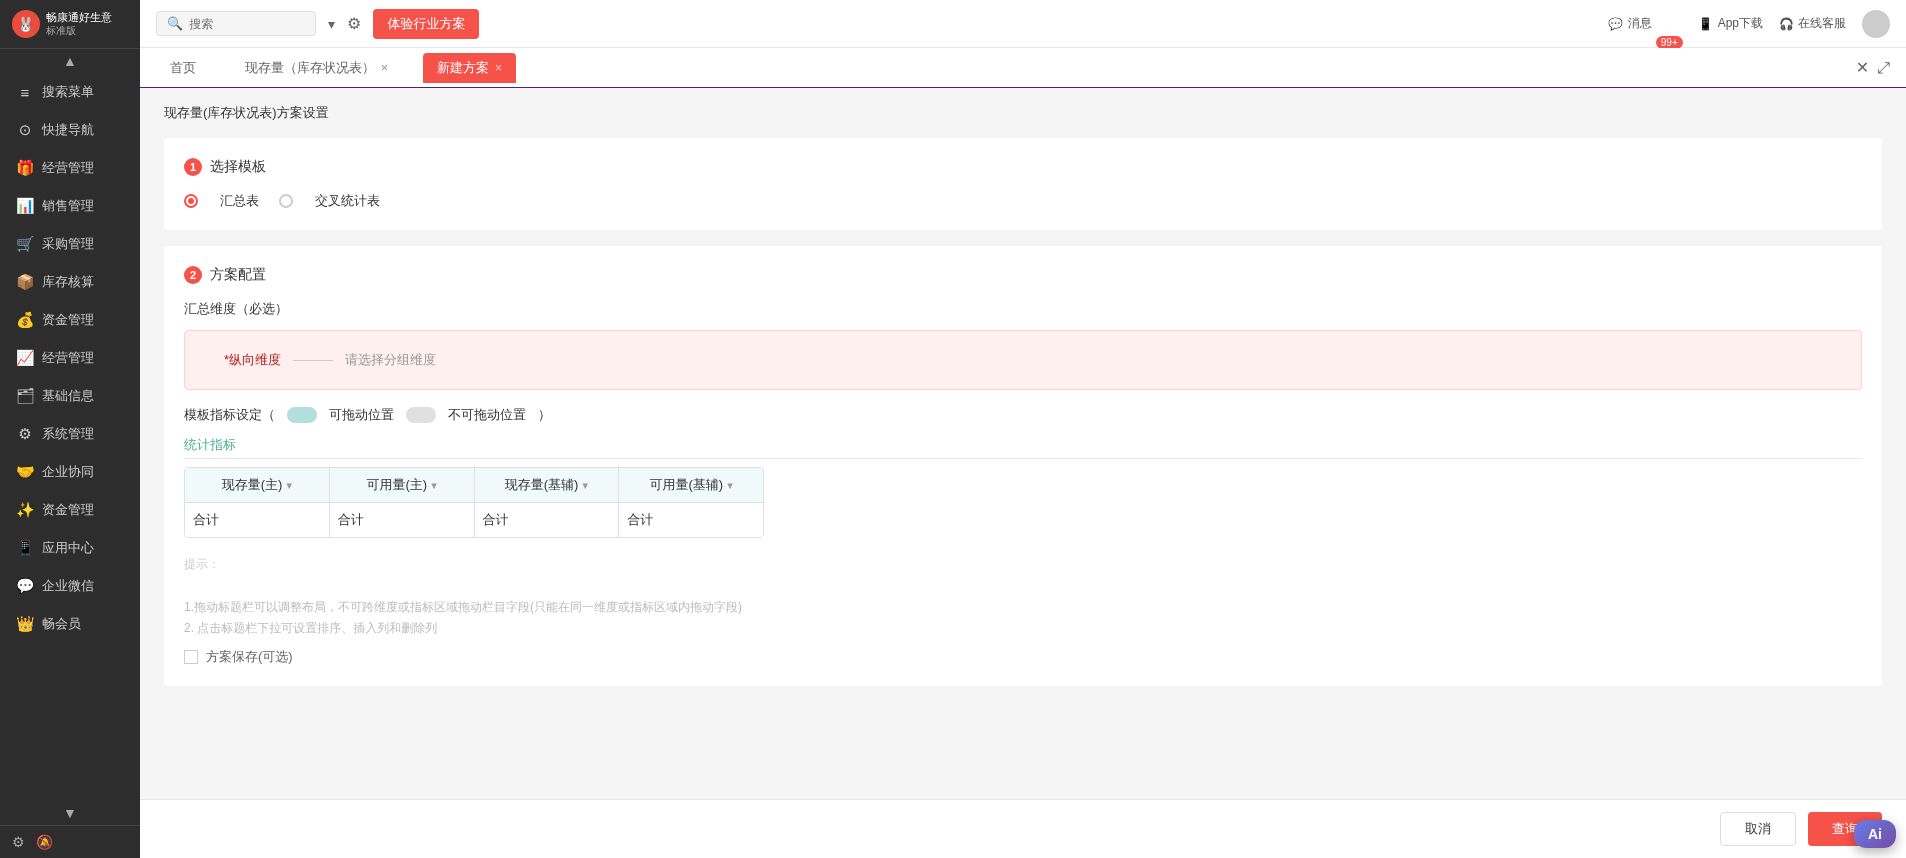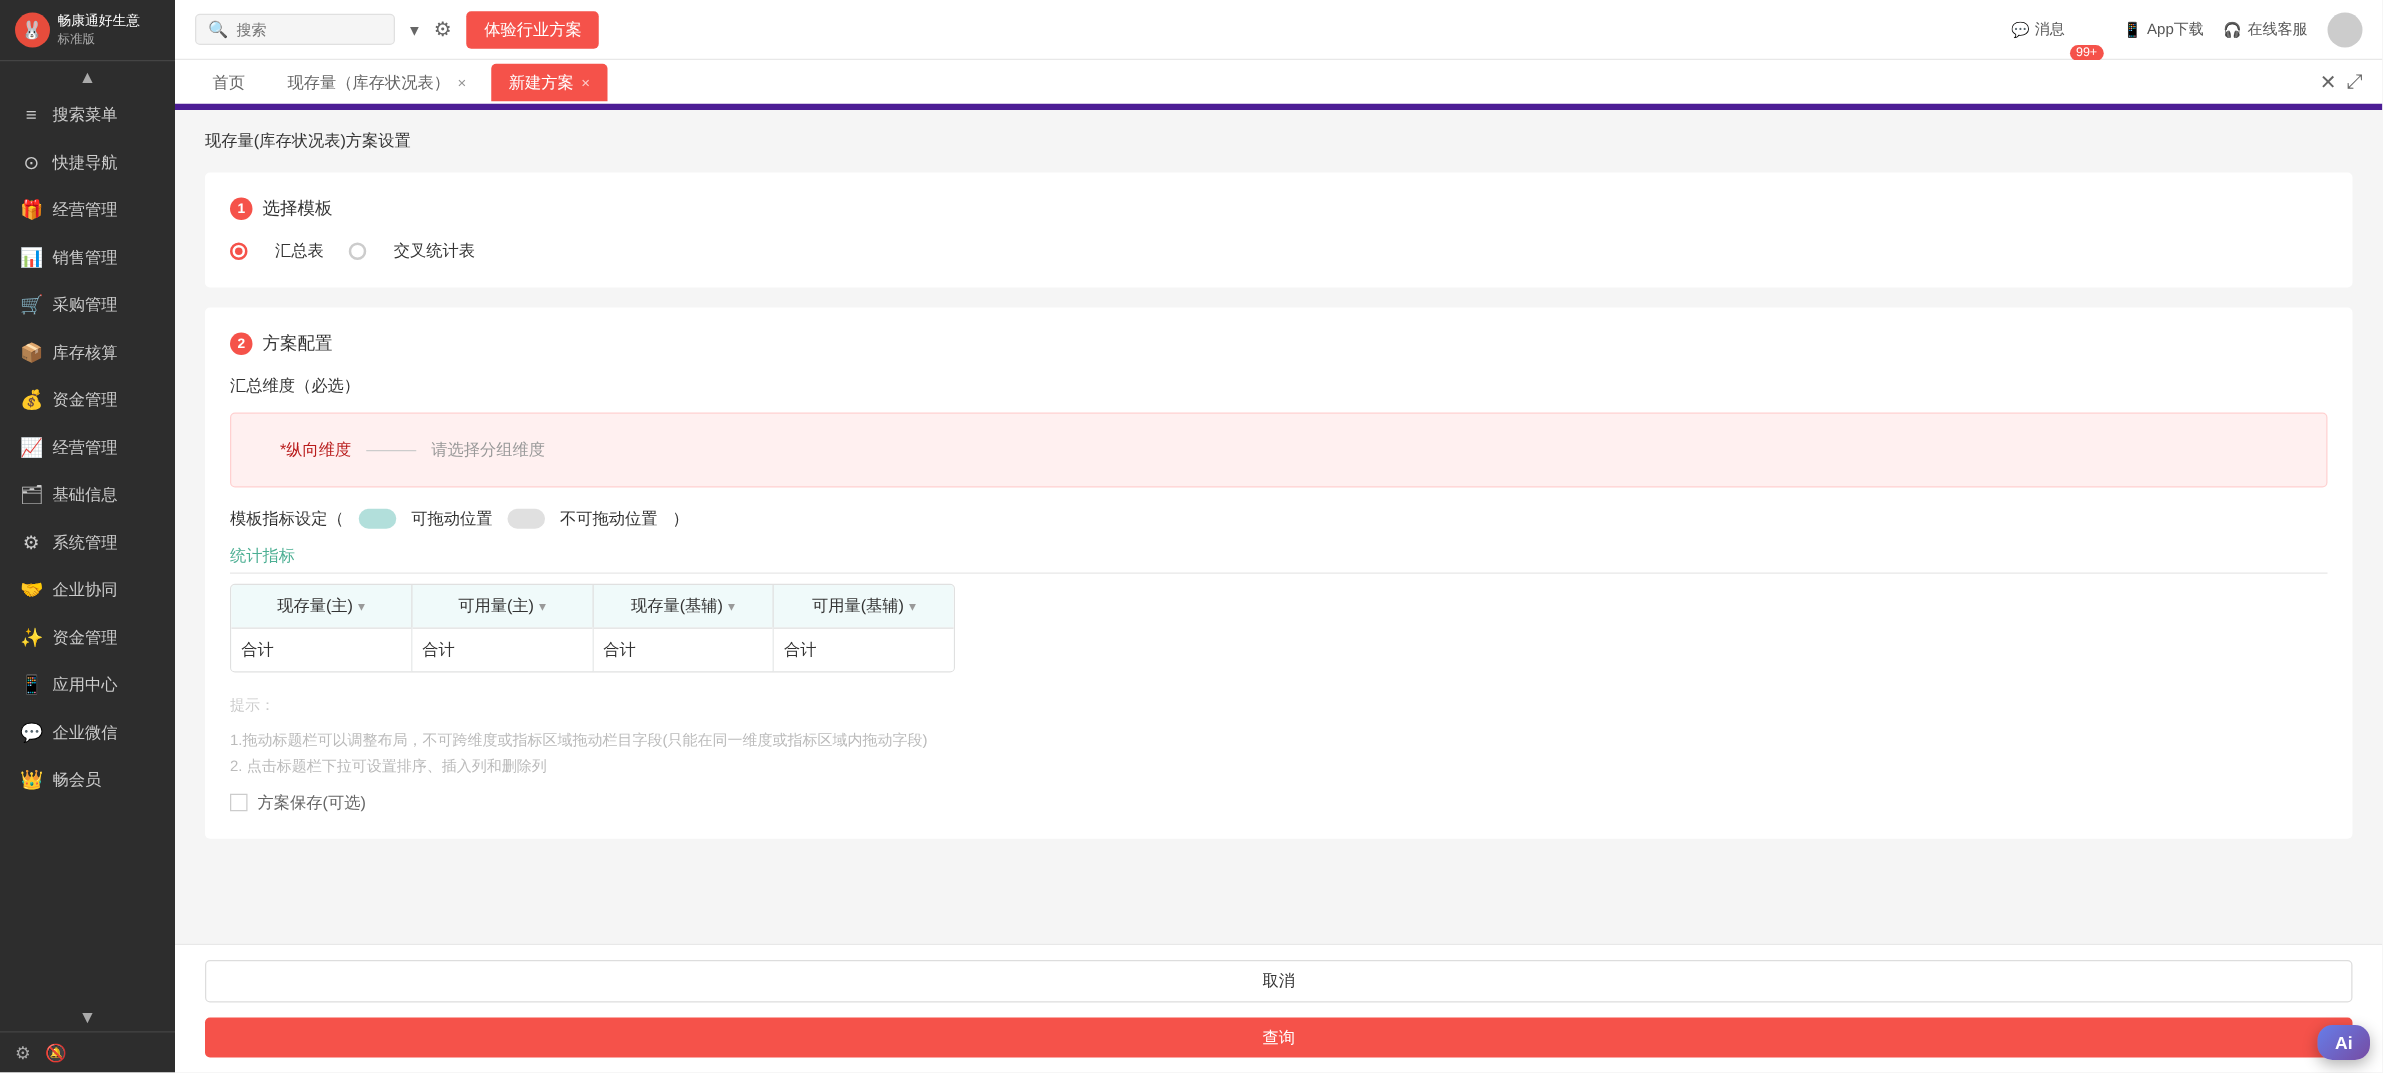--- a/index.html
+++ b/index.html
@@ -163,25 +163,25 @@
       height: 28px;
       background: #ccc;
       border-radius: 50%;
     }
 
     
     .tabs {
       background: #fff;
       display: flex;
       align-items: center;
-      border-bottom: 5px solid #4c1d95;
+      border-bottom: 1px solid #4c1d95;
       padding: 0 16px;
       height: 40px;
       flex-shrink: 0;
-      gap: 6px;
+      gap: 21px;
     }
     .tab {
       display: flex;
       align-items: center;
       padding: 6px 14px;
       cursor: pointer;
       font-size: 13px;
       color: #666;
       border-radius: 4px 4px 0 0;
       gap: 6px;
@@ -414,24 +414,23 @@
       border: 1px solid #ccc;
       background: #fff;
     }
 
     
     .bottom-bar {
       background: #fff;
       border-top: 1px solid #e8e8e8;
       padding: 12px 24px;
       display: flex;
-      justify-content: space-between;
+      justify-content: flex-end;
       gap: 12px;
       flex-shrink: 0;
-      flex-direction: column;
     }
     .btn-cancel {
       background: #fff;
       border: 1px solid #ddd;
       border-radius: 4px;
       padding: 7px 24px;
       cursor: pointer;
       font-size: 13px;
       color: #333;
     }
@@ -682,21 +681,21 @@
               <div class="stats-col-body">合计</div>
             </div>
             <div class="stats-col">
               <div class="stats-col-body">合计</div>
             </div>
           </div>
         </div>
       </div>
 
       <div class="tips">
-        <div style="margin-bottom:6px;font-weight:500;color:#ccc;">提示：</div>
+        <div style="margin-bottom:21px;font-weight:500;color:#ccc;">提示：</div>
         <div class="tips-item">
           <span>1.拖动标题栏可以调整布局，不可跨维度或指标区域拖动栏目字段(只能在同一维度或指标区域内拖动字段)</span>
         </div>
         <div class="tips-item">
           <span>2. 点击标题栏下拉可设置排序、插入列和删除列</span>
         </div>
       </div>
 
       <div class="save-option">
         <div class="save-checkbox"></div>

